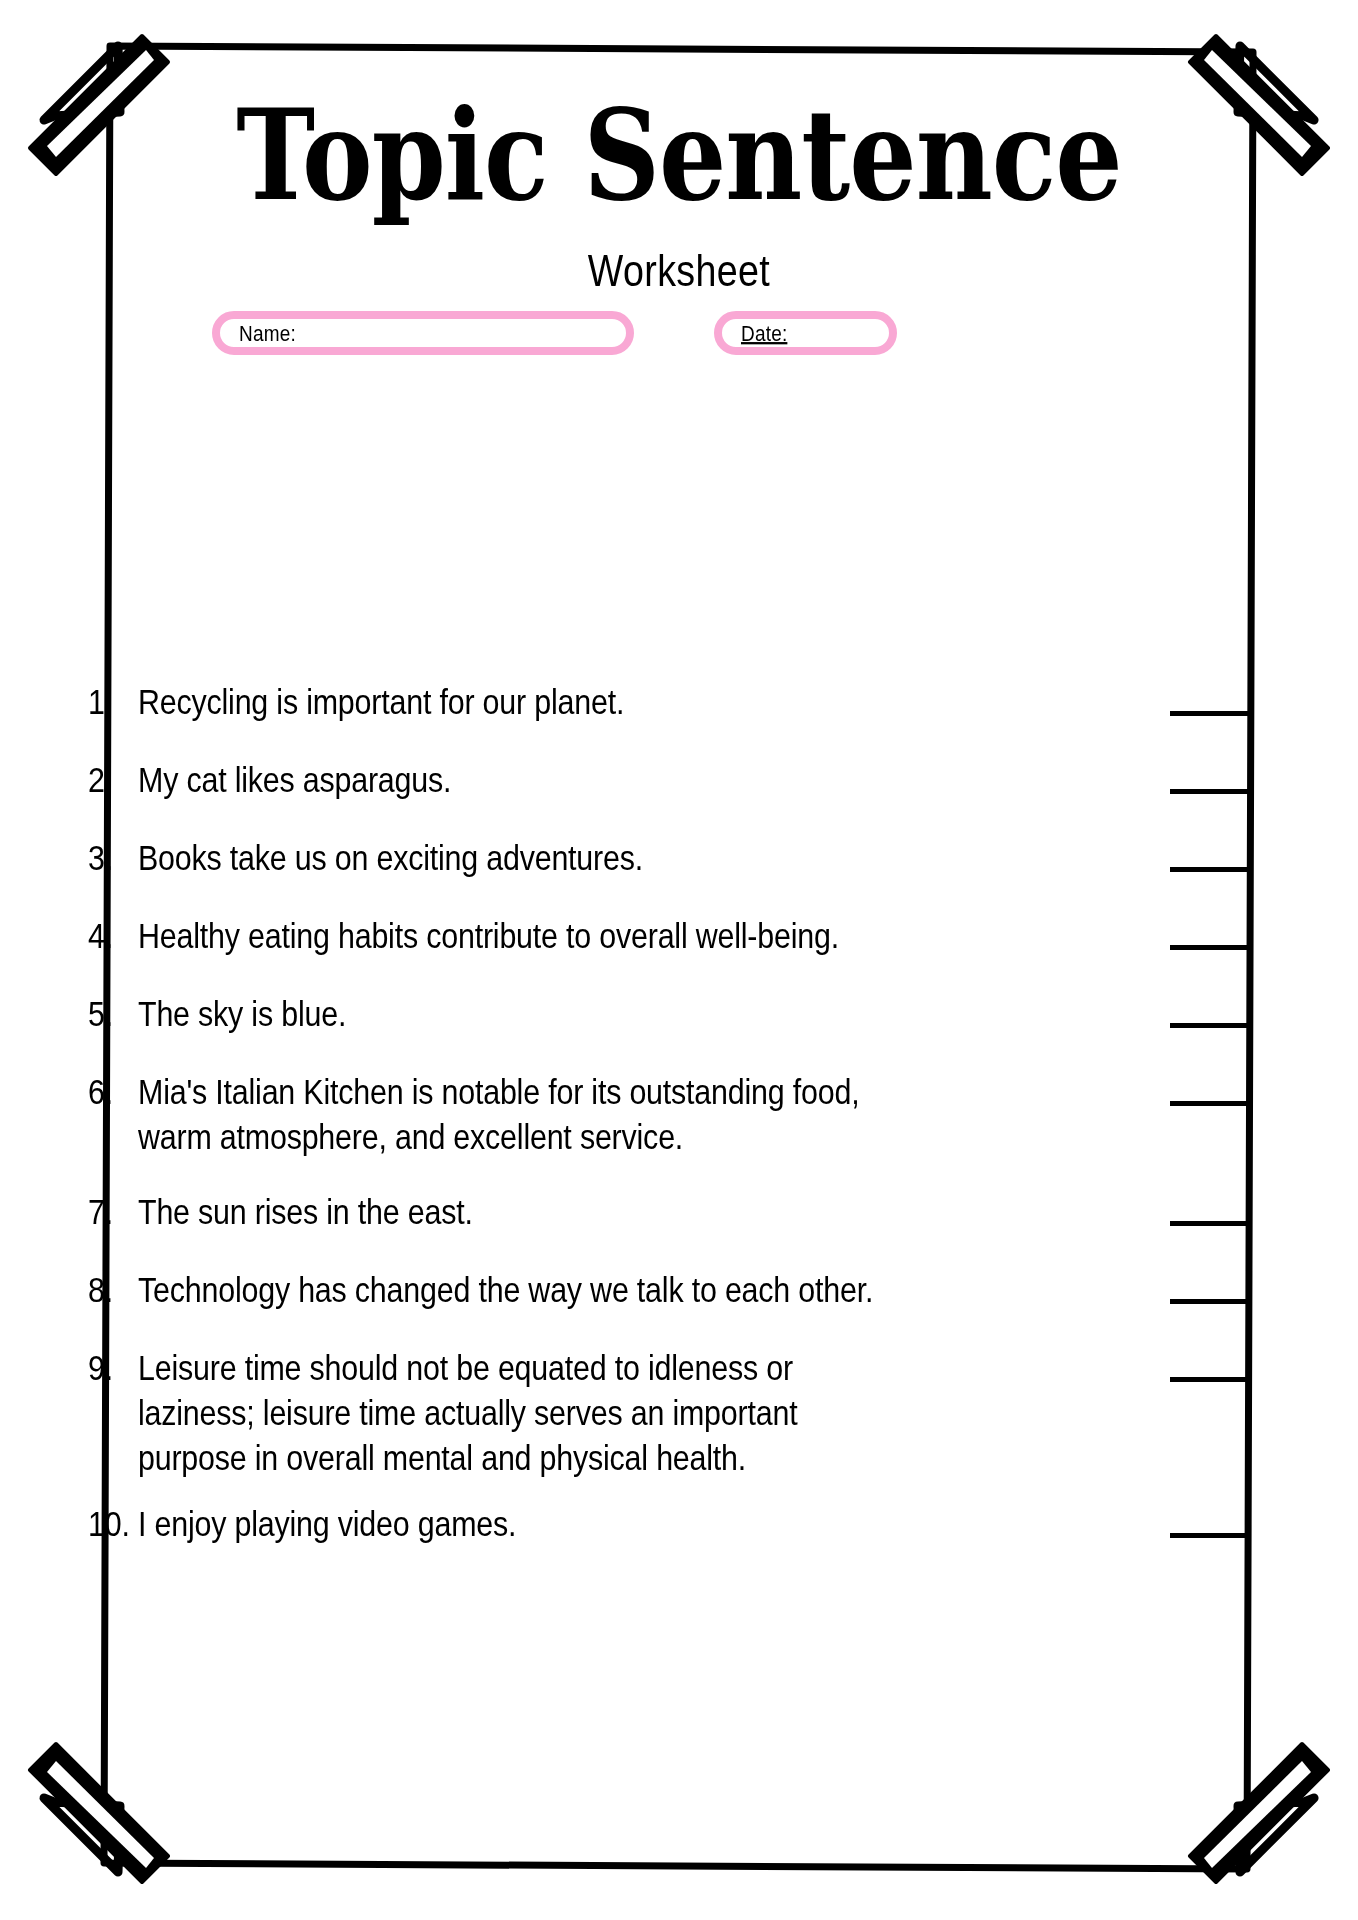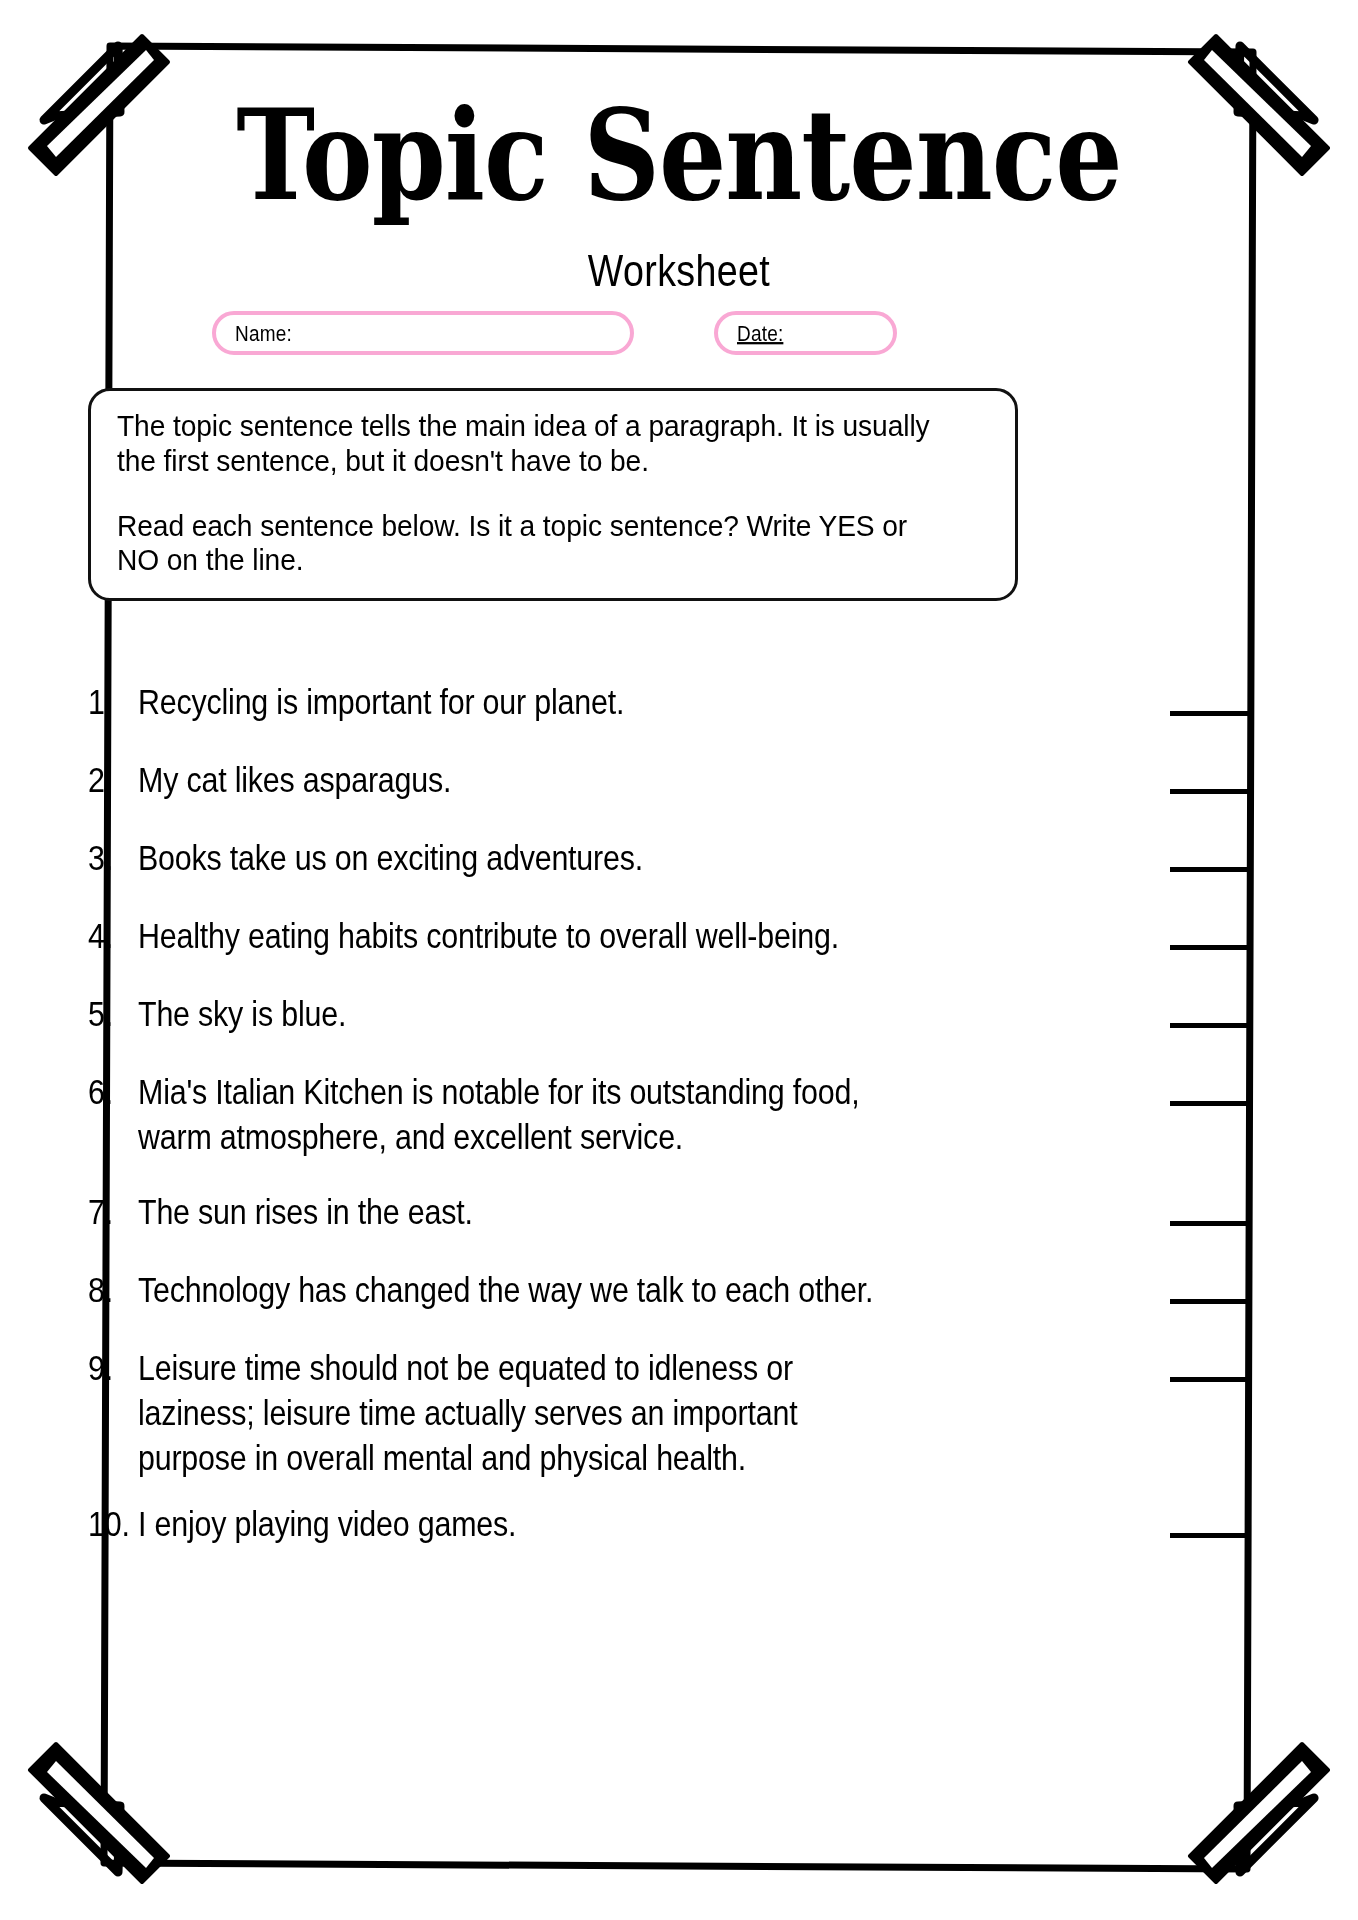--- a/index.html
+++ b/index.html
@@ -62,21 +62,21 @@
     font-size: 40px;
     transform: scaleY(1.12) scaleX(0.94);
     transform-origin: top center;
     letter-spacing: 0.4px;
   }
 
   
   .pill {
     position: absolute;
     box-sizing: border-box;
-    border: 4px solid #f9a8d4;
+    border: 8px solid #f9a8d4;
     border-radius: 26px;
     height: 44px;
     display: flex;
     align-items: center;
     background: #ffffff;
   }
   .pill .pill-label {
     font-family: "Liberation Sans", sans-serif;
     font-size: 20px;
     font-weight: 400;
@@ -197,25 +197,20 @@
   <div class="subtitle">Worksheet</div>
 
   <div class="pill" id="pill-name">
     <span class="pill-label">Name:</span>
   </div>
 
   <div class="pill" id="pill-date">
     <span class="pill-label">Date:</span>
   </div>
 
-  <div id="instruction-box">
-    <p class="instr-p">The topic sentence tells the main idea of a paragraph. It is usually the first sentence, but it doesn't have to be.</p>
-    <div class="instr-gap"></div>
-    <p class="instr-p">Read each sentence below. Is it a topic sentence? Write YES or NO on the line.</p>
-  </div>
 
   <div id="question-list">
       <div class="q-row" style="top: 680px;">
         <div class="q-num">1.</div>
         <div class="q-text" style="width: 1020px;">Recycling is important for our planet.</div>
         <div class="q-blank" style="top: 31px;"></div>
       </div>
       <div class="q-row" style="top: 758px;">
         <div class="q-num">2.</div>
         <div class="q-text" style="width: 1020px;">My cat likes asparagus.</div>

